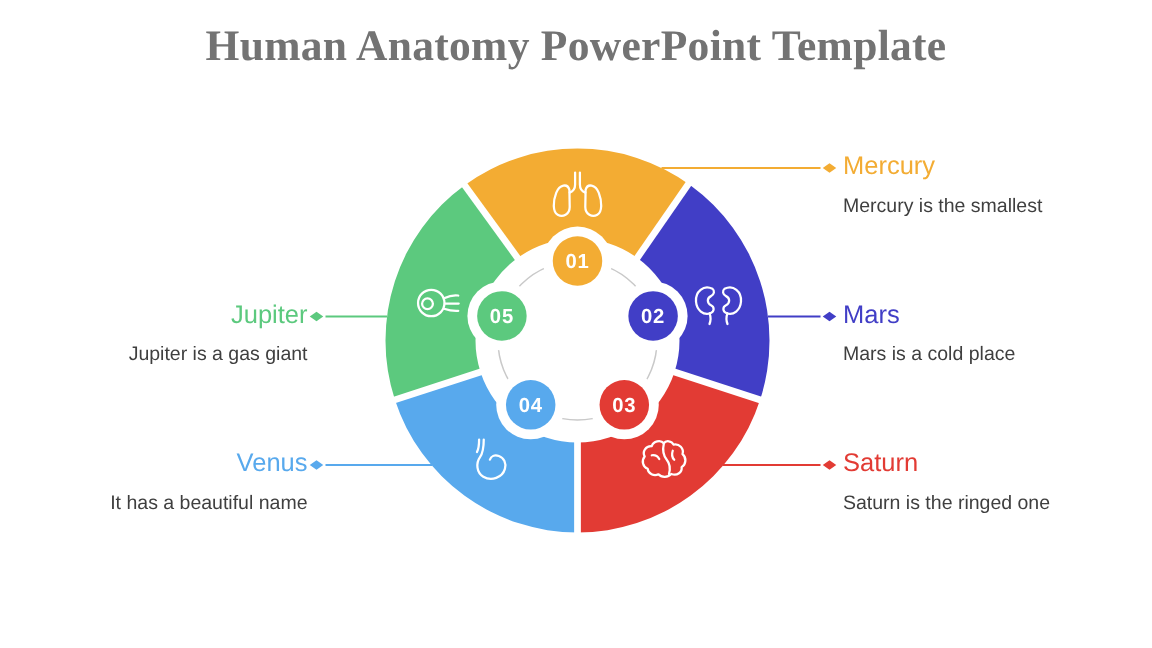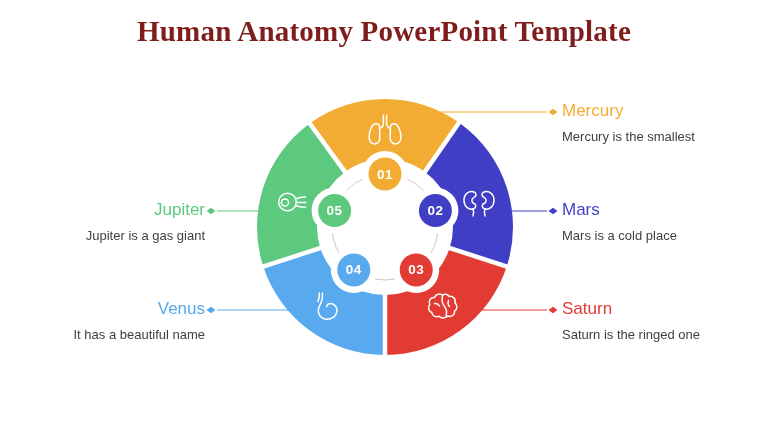--- a/index.html
+++ b/index.html
@@ -15,21 +15,21 @@
   .label.right{left:562px;text-align:left;}
   .label.left{right:563px;text-align:right;}
   .planet-title{font-size:17px;line-height:20px;font-weight:500;}
   .planet-desc{font-size:13px;line-height:15px;margin-top:8px;color:#3f3f3f;}
 </style>
 </head>
 <body>
 
 <div class="slide">
 
-  <div class="slide-title" style="color: #7f1d1d;">Human Anatomy PowerPoint Template</div>
+  <div class="slide-title" style="color: #737373;">Human Anatomy PowerPoint Template</div>
 
   <svg class="wheel-svg" width="768" height="432" viewBox="0 0 768 432">
 
     <g>
       <path d="M309.76,123.45 A128,128 0 0 1 460.24,123.45 L424.97,171.99 A68,68 0 0 0 345.03,171.99 Z" fill="#F3AC33"></path>
       <path d="M460.24,123.45 A128,128 0 0 1 506.74,266.56 L449.67,248.01 A68,68 0 0 0 424.97,171.99 Z" fill="#413EC6"></path>
       <path d="M506.74,266.56 A128,128 0 0 1 385,355 L385,295 A68,68 0 0 0 449.67,248.01 Z" fill="#E23B34"></path>
       <path d="M385,355 A128,128 0 0 1 263.26,266.56 L320.33,248.01 A68,68 0 0 0 385,295 Z" fill="#58A9ED"></path>
       <path d="M263.26,266.56 A128,128 0 0 1 309.76,123.45 L345.03,171.99 A68,68 0 0 0 320.33,248.01 Z" fill="#5CC97E"></path>
     </g>

